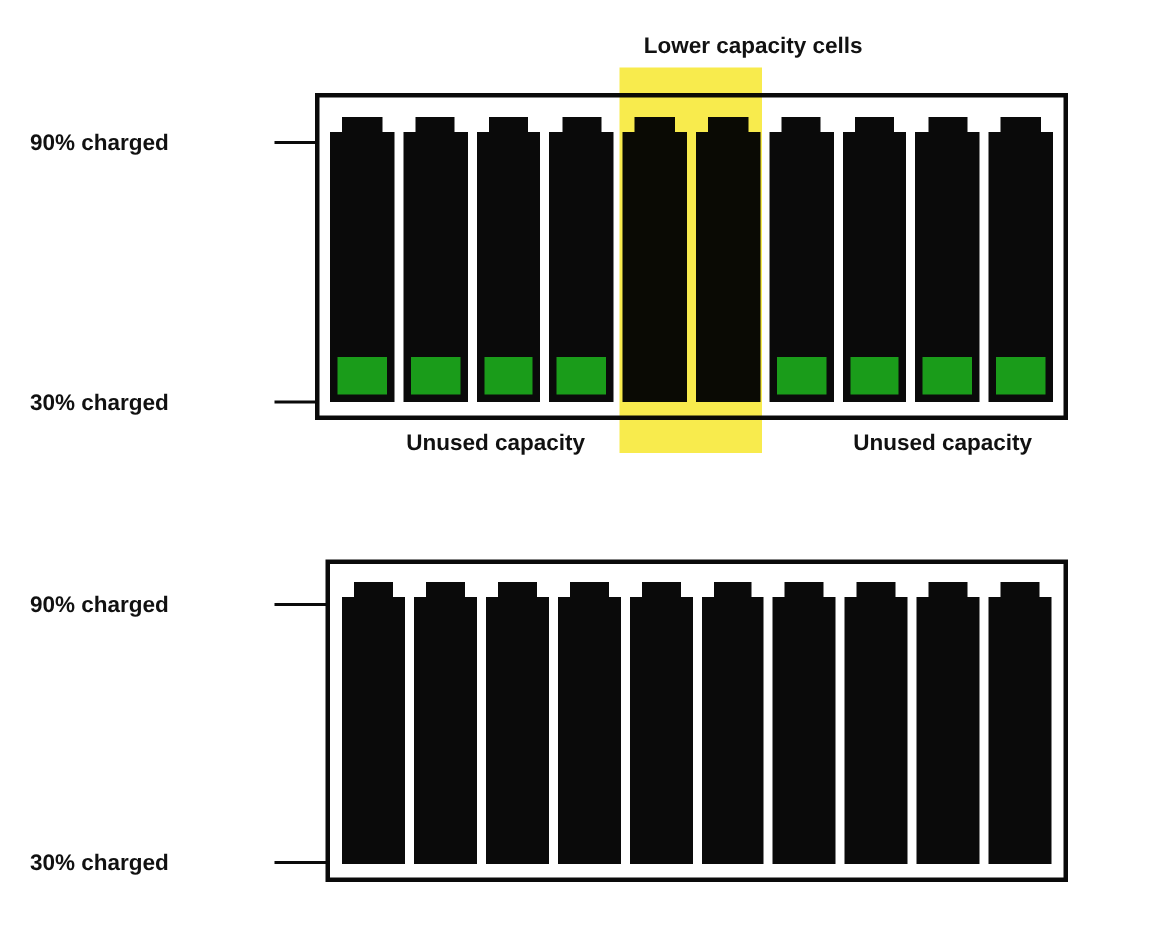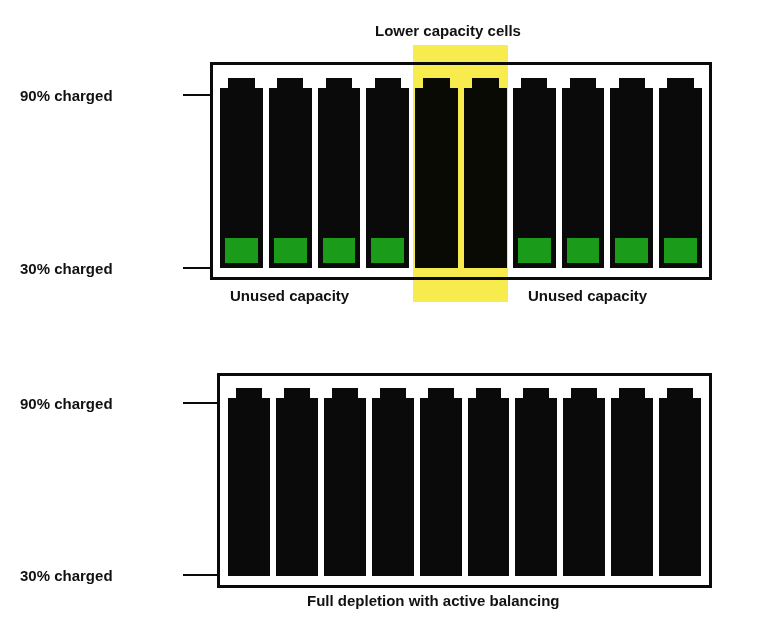--- a/index.html
+++ b/index.html
@@ -63,21 +63,21 @@
   }
   .label {
     position: absolute;
     font-weight: bold;
     font-size: 15px;
     line-height: 18px;
     color: #111111;
     white-space: nowrap;
   }
   .label.right-align { }
-  .label.centered { text-align: left; white-space: normal; }
+  .label.centered { text-align: right; white-space: normal; }
   .leader {
     position: absolute;
     height: 2px;
     background: var(--black);
   }
   .highlight {
     position: absolute;
     left: 413px; top: 45px;
     width: 95px; height: 257px;
     background: var(--yellow);
@@ -216,15 +216,14 @@
 
   <div class="label centered lbl-unused-l">Unused capacity</div>
   <div class="label centered lbl-unused-r">Unused capacity</div>
 
   <div class="label right-align lbl-b90">90% charged</div>
   <div class="leader ld-b90"></div>
 
   <div class="label right-align lbl-b30">30% charged</div>
   <div class="leader ld-b30"></div>
 
-  <div class="label centered lbl-caption-b">Full depletion with active balancing</div>
 
 </div>
 
 </body></html>

